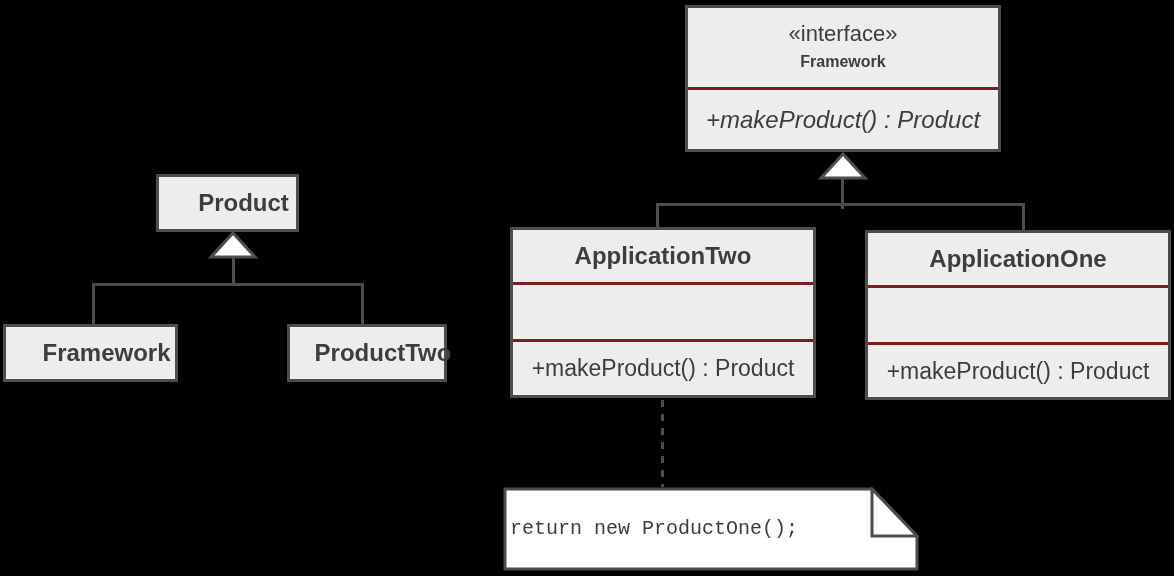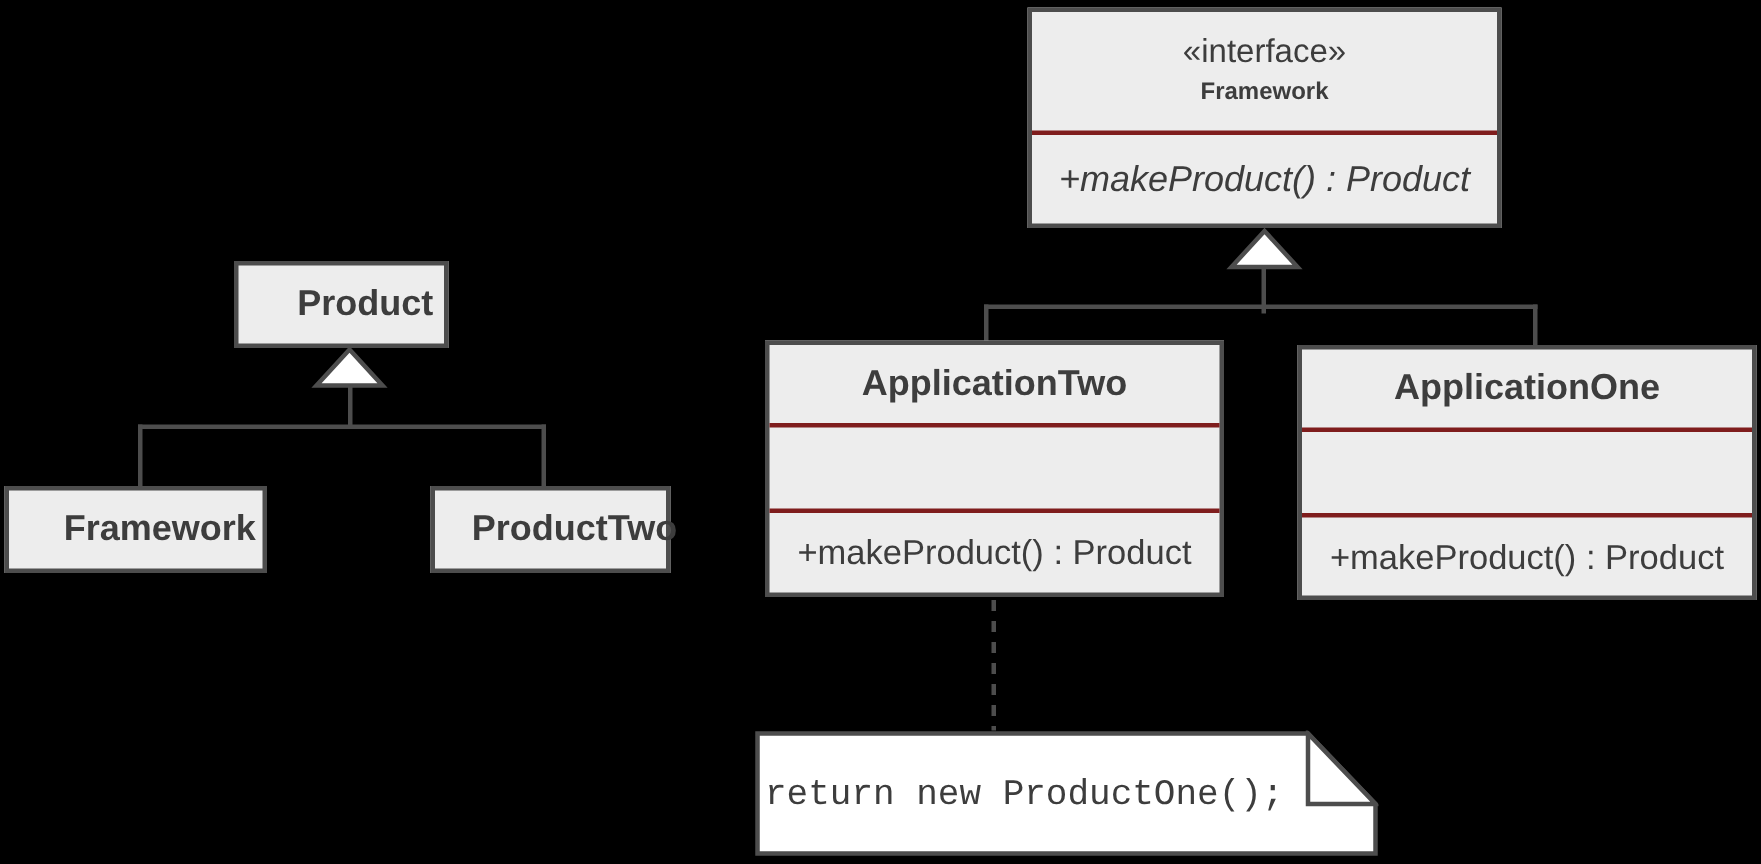--- a/index.html
+++ b/index.html
@@ -85,21 +85,21 @@
   }
   .note-shape {
     position: absolute;
     left: 0; top: 0;
   }
   .note-text {
     position: absolute;
     left: 7px;
     top: 30px;
     font-family: "Liberation Mono", monospace;
-    font-size: 24px;
+    font-size: 20px;
     color: #3d3d3d;
     white-space: pre;
   }
 </style>
 </head>
 <body>
 
 <div class="canvas">
 
   <div class="box single" style="left:156px; top:174px; width:143px; height:58px;">

